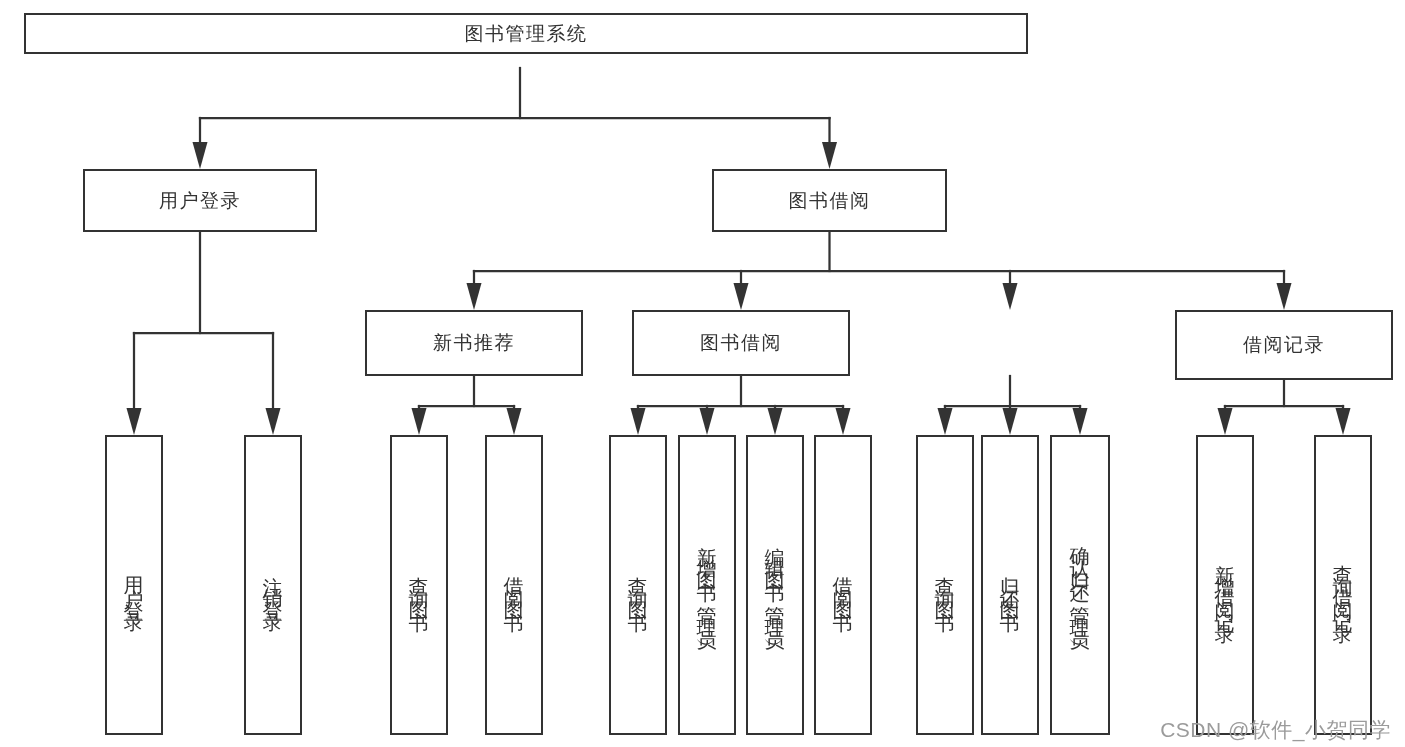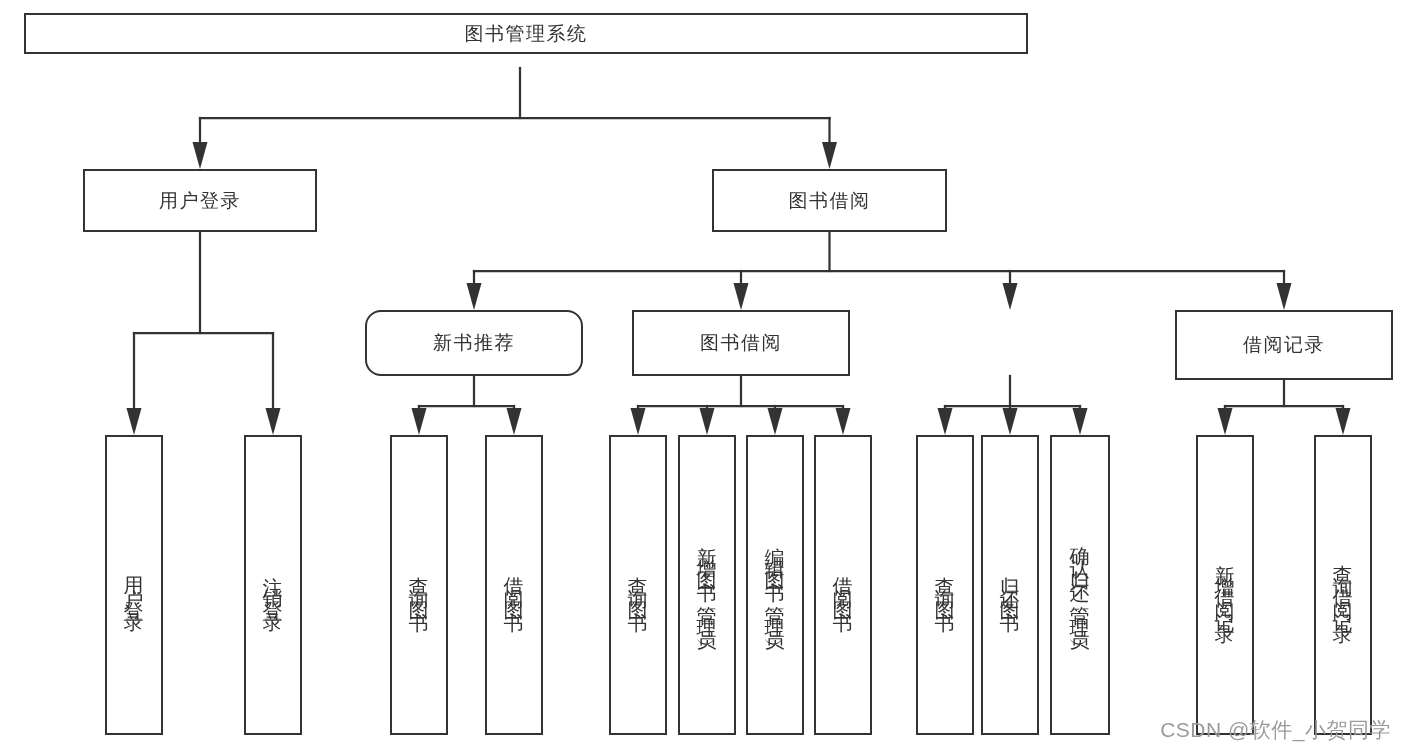--- a/index.html
+++ b/index.html
@@ -89,21 +89,21 @@
 
   <div class="node" style="left: 24px; top: 13px; width: 1004px; height: 41px;">
       <span class="h-label">图书管理系统</span>
     </div>
     <div class="node" style="left: 83px; top: 169px; width: 234px; height: 63px;">
       <span class="h-label">用户登录</span>
     </div>
     <div class="node" style="left: 712px; top: 169px; width: 235px; height: 63px;">
       <span class="h-label">图书借阅</span>
     </div>
-    <div class="node" style="left: 365px; top: 310px; width: 218px; height: 66px; border-radius: 16px;">
+    <div class="node" style="left: 365px; top: 310px; width: 218px; height: 66px;">
       <span class="h-label">新书推荐</span>
     </div>
     <div class="node" style="left: 632px; top: 310px; width: 218px; height: 66px;">
       <span class="h-label">图书借阅</span>
     </div>
     <div class="node" style="left: 1175px; top: 310px; width: 218px; height: 70px;">
       <span class="h-label">借阅记录</span>
     </div>
     <div class="node" style="left: 105px; top: 435px; width: 58px; height: 300px;">
       <span class="v-label">用户登录</span>

